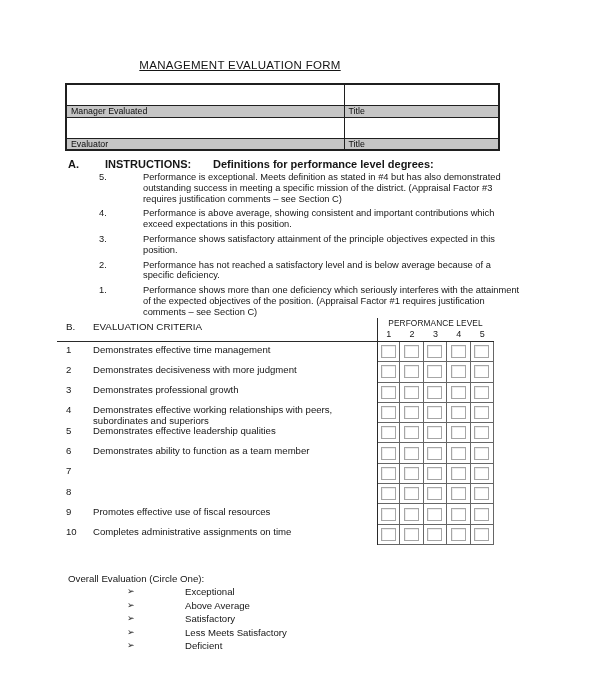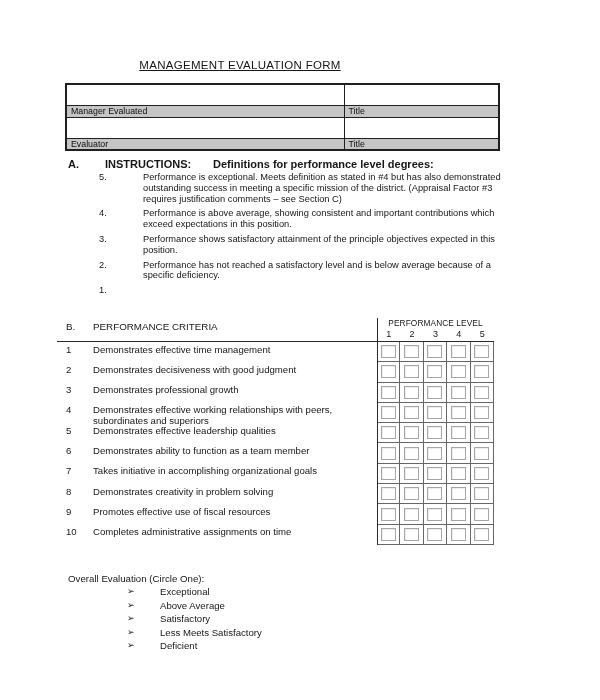--- a/index.html
+++ b/index.html
@@ -54,21 +54,21 @@
   .box-cell{width:20%;box-sizing:border-box;border-right:1px solid #666;
     border-bottom:1px solid #666;display:flex;align-items:center;justify-content:center;}
   .checkbox{width:15px;height:13px;box-sizing:border-box;border:1px solid #a6a6a6;
     background:#fff;box-shadow:inset 1px 1px 0 rgba(0,0,0,0.07);}
 
   
   .overall-label{position:absolute;top:573px;left:68px;font-size:9.7px;}
   .options{position:absolute;top:586px;left:127px;}
   .opt-row{display:flex;height:13.5px;align-items:flex-start;}
   .opt-bullet{width:33px;font-size:9px;line-height:11px;color:#222;}
-  .opt-text{font-size:9.6px;line-height:11px;}
+  .opt-text{font-size:9.6px;line-height:11px;margin-left:25px;}
 </style>
 </head>
 <body>
 
 <div class="page">
 
   <div class="doc-title">
     <span>MANAGEMENT EVALUATION FORM</span>
   </div>
 
@@ -113,28 +113,29 @@
     <span class="def-text">Performance shows satisfactory attainment of the principle objectives expected in this position.</span>
   </div>
 
   <div class="def-row">
     <span class="def-num">2.</span>
     <span class="def-text">Performance has not reached a satisfactory level and is below average because of a specific deficiency.</span>
   </div>
 
   <div class="def-row">
     <span class="def-num">1.</span>
+    <span class="def-text">Performance shows more than one deficiency which seriously interferes with the attainment of the expected objectives of the position.  (Appraisal Factor #1 requires justification comments – see Section C)</span>
   </div>
 </div>
 
   <div class="b-section">
     <div class="vline"></div>
     <div class="b-header">
       <div class="b-head-left">
-        <span class="b-letter">B.</span><span>PERFORMANCE CRITERIA</span>
+        <span class="b-letter">B.</span><span>EVALUATION CRITERIA</span>
       </div>
       <div class="b-head-right">
         <div class="lvl-title">PERFORMANCE LEVEL</div>
         <div class="lvl-nums" id="lvl-nums">
             <span class="lvl-num">1</span>
             <span class="lvl-num">2</span>
             <span class="lvl-num">3</span>
             <span class="lvl-num">4</span>
             <span class="lvl-num">5</span>
           </div>
@@ -161,21 +162,21 @@
             </div>
             <div class="box-cell">
               <div class="checkbox"></div>
             </div>
           </div>
   </div>
 
   <div class="b-row">
     <div class="b-row-left">
       <span class="c-num">2</span>
-      <span class="c-text">Demonstrates decisiveness with good judgment</span>
+      <span class="c-text">Demonstrates decisiveness with more judgment</span>
     </div>
     <div class="b-row-boxes">
             <div class="box-cell">
               <div class="checkbox"></div>
             </div>
             <div class="box-cell">
               <div class="checkbox"></div>
             </div>
             <div class="box-cell">
               <div class="checkbox"></div>
@@ -281,21 +282,20 @@
             </div>
             <div class="box-cell">
               <div class="checkbox"></div>
             </div>
           </div>
   </div>
 
   <div class="b-row">
     <div class="b-row-left">
       <span class="c-num">7</span>
-      <span class="c-text">Takes initiative in accomplishing organizational goals</span>
     </div>
     <div class="b-row-boxes">
             <div class="box-cell">
               <div class="checkbox"></div>
             </div>
             <div class="box-cell">
               <div class="checkbox"></div>
             </div>
             <div class="box-cell">
               <div class="checkbox"></div>
@@ -305,21 +305,20 @@
             </div>
             <div class="box-cell">
               <div class="checkbox"></div>
             </div>
           </div>
   </div>
 
   <div class="b-row">
     <div class="b-row-left">
       <span class="c-num">8</span>
-      <span class="c-text">Demonstrates creativity in problem solving</span>
     </div>
     <div class="b-row-boxes">
             <div class="box-cell">
               <div class="checkbox"></div>
             </div>
             <div class="box-cell">
               <div class="checkbox"></div>
             </div>
             <div class="box-cell">
               <div class="checkbox"></div>

